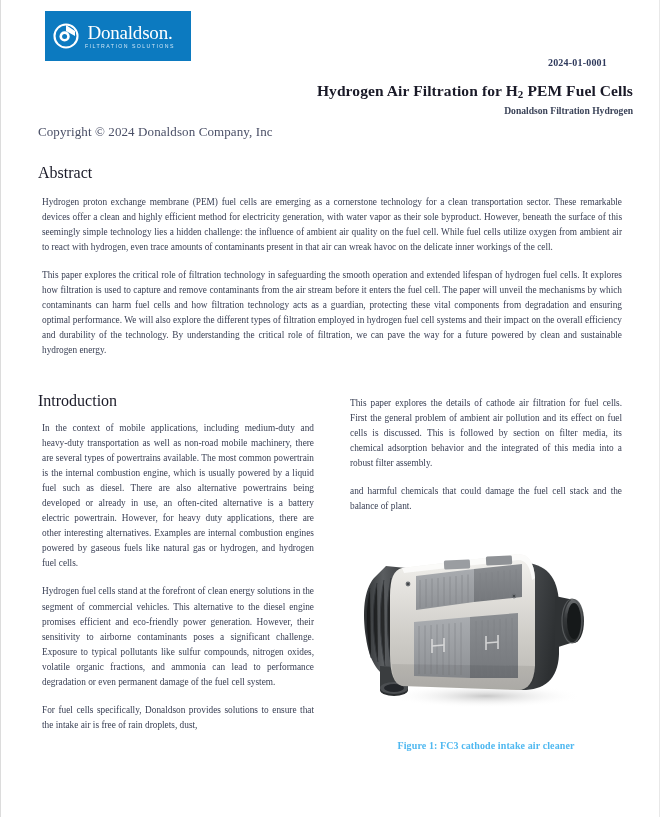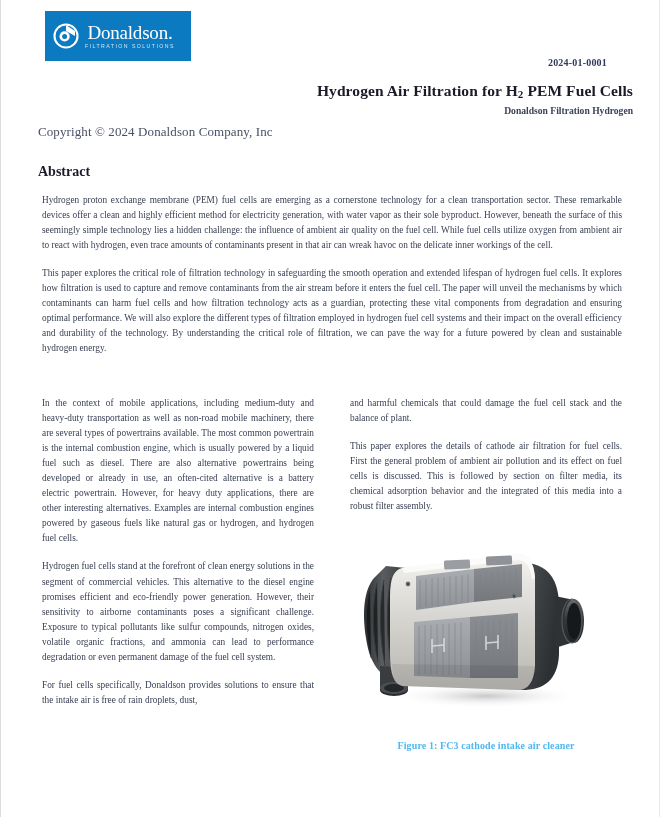--- a/index.html
+++ b/index.html
@@ -144,22 +144,22 @@
     top: 124px;
     font-family: "Liberation Serif", serif;
     font-size: 13px;
     color: #4a4f66;
     letter-spacing: 0.1px;
   }
 
   
   .section-heading {
     font-family: "Liberation Serif", serif;
-    font-size: 14px;
-    font-weight: bold;
+    font-size: 16px;
+    font-weight: normal;
     color: #1a1a28;
   }
   .abstract-wrap {
     position: absolute;
     left: 37px;
     top: 164px;
     width: 588px;
   }
   .body-text {
     font-family: "Liberation Serif", serif;
@@ -247,28 +247,29 @@
 
   <div class="abstract-wrap">
     <div class="section-heading">Abstract</div>
     <p class="body-text">Hydrogen proton exchange membrane (PEM) fuel cells are emerging as a cornerstone technology for a clean transportation sector. These remarkable devices offer a clean and highly efficient method for electricity generation, with water vapor as their sole byproduct. However, beneath the surface of this seemingly simple technology lies a hidden challenge: the influence of ambient air quality on the fuel cell. While fuel cells utilize oxygen from ambient air to react with hydrogen, even trace amounts of contaminants present in that air can wreak havoc on the delicate inner workings of the cell.</p>
     <p class="body-text">This paper explores the critical role of filtration technology in safeguarding the smooth operation and extended lifespan of hydrogen fuel cells. It explores how filtration is used to capture and remove contaminants from the air stream before it enters the fuel cell. The paper will unveil the mechanisms by which contaminants can harm fuel cells and how filtration technology acts as a guardian, protecting these vital components from degradation and ensuring optimal performance. We will also explore the different types of filtration employed in hydrogen fuel cell systems and their impact on the overall efficiency and durability of the technology. By understanding the critical role of filtration, we can pave the way for a future powered by clean and sustainable hydrogen energy.</p>
   </div>
 
   <div class="columns">
 
     <div class="col col-left">
+      <div class="section-heading">Introduction</div>
       <p class="body-text">In the context of mobile applications, including medium-duty and heavy-duty transportation as well as non-road mobile machinery, there are several types of powertrains available. The most common powertrain is the internal combustion engine, which is usually powered by a liquid fuel such as diesel. There are also alternative powertrains being developed or already in use, an often-cited alternative is a battery electric powertrain. However, for heavy duty applications, there are other interesting alternatives. Examples are internal combustion engines powered by gaseous fuels like natural gas or hydrogen, and hydrogen fuel cells.</p>
       <p class="body-text">Hydrogen fuel cells stand at the forefront of clean energy solutions in the segment of commercial vehicles. This alternative to the diesel engine promises efficient and eco-friendly power generation. However, their sensitivity to airborne contaminants poses a significant challenge. Exposure to typical pollutants like sulfur compounds, nitrogen oxides, volatile organic fractions, and ammonia can lead to performance degradation or even permanent damage of the fuel cell system.</p>
       <p class="body-text">For fuel cells specifically, Donaldson provides solutions to ensure that the intake air is free of rain droplets, dust,</p>
     </div>
 
     <div class="col col-right">
+      <p class="body-text">This paper explores the details of cathode air filtration for fuel cells. First the general problem of ambient air pollution and its effect on fuel cells is discussed. This is followed by section on filter media, its chemical adsorption behavior and the integrated of this media into a robust filter assembly.</p>
       <p class="body-text">and harmful chemicals that could damage the fuel cell stack and the balance of plant.</p>
-      <p class="body-text">This paper explores the details of cathode air filtration for fuel cells. First the general problem of ambient air pollution and its effect on fuel cells is discussed. This is followed by section on filter media, its chemical adsorption behavior and the integrated of this media into a robust filter assembly.</p>
 
       <div class="figure">
         <div class="figure-img">
           <svg width="280" height="186" viewBox="0 0 280 186">
             <defs>
               <linearGradient id="steelBody" x1="0" y1="0" x2="0" y2="1">
                 <stop offset="0%" stop-color="#f4f3f0"></stop>
                 <stop offset="28%" stop-color="#e3e1dd"></stop>
                 <stop offset="60%" stop-color="#cfcdc8"></stop>
                 <stop offset="100%" stop-color="#b9b7b2"></stop>

